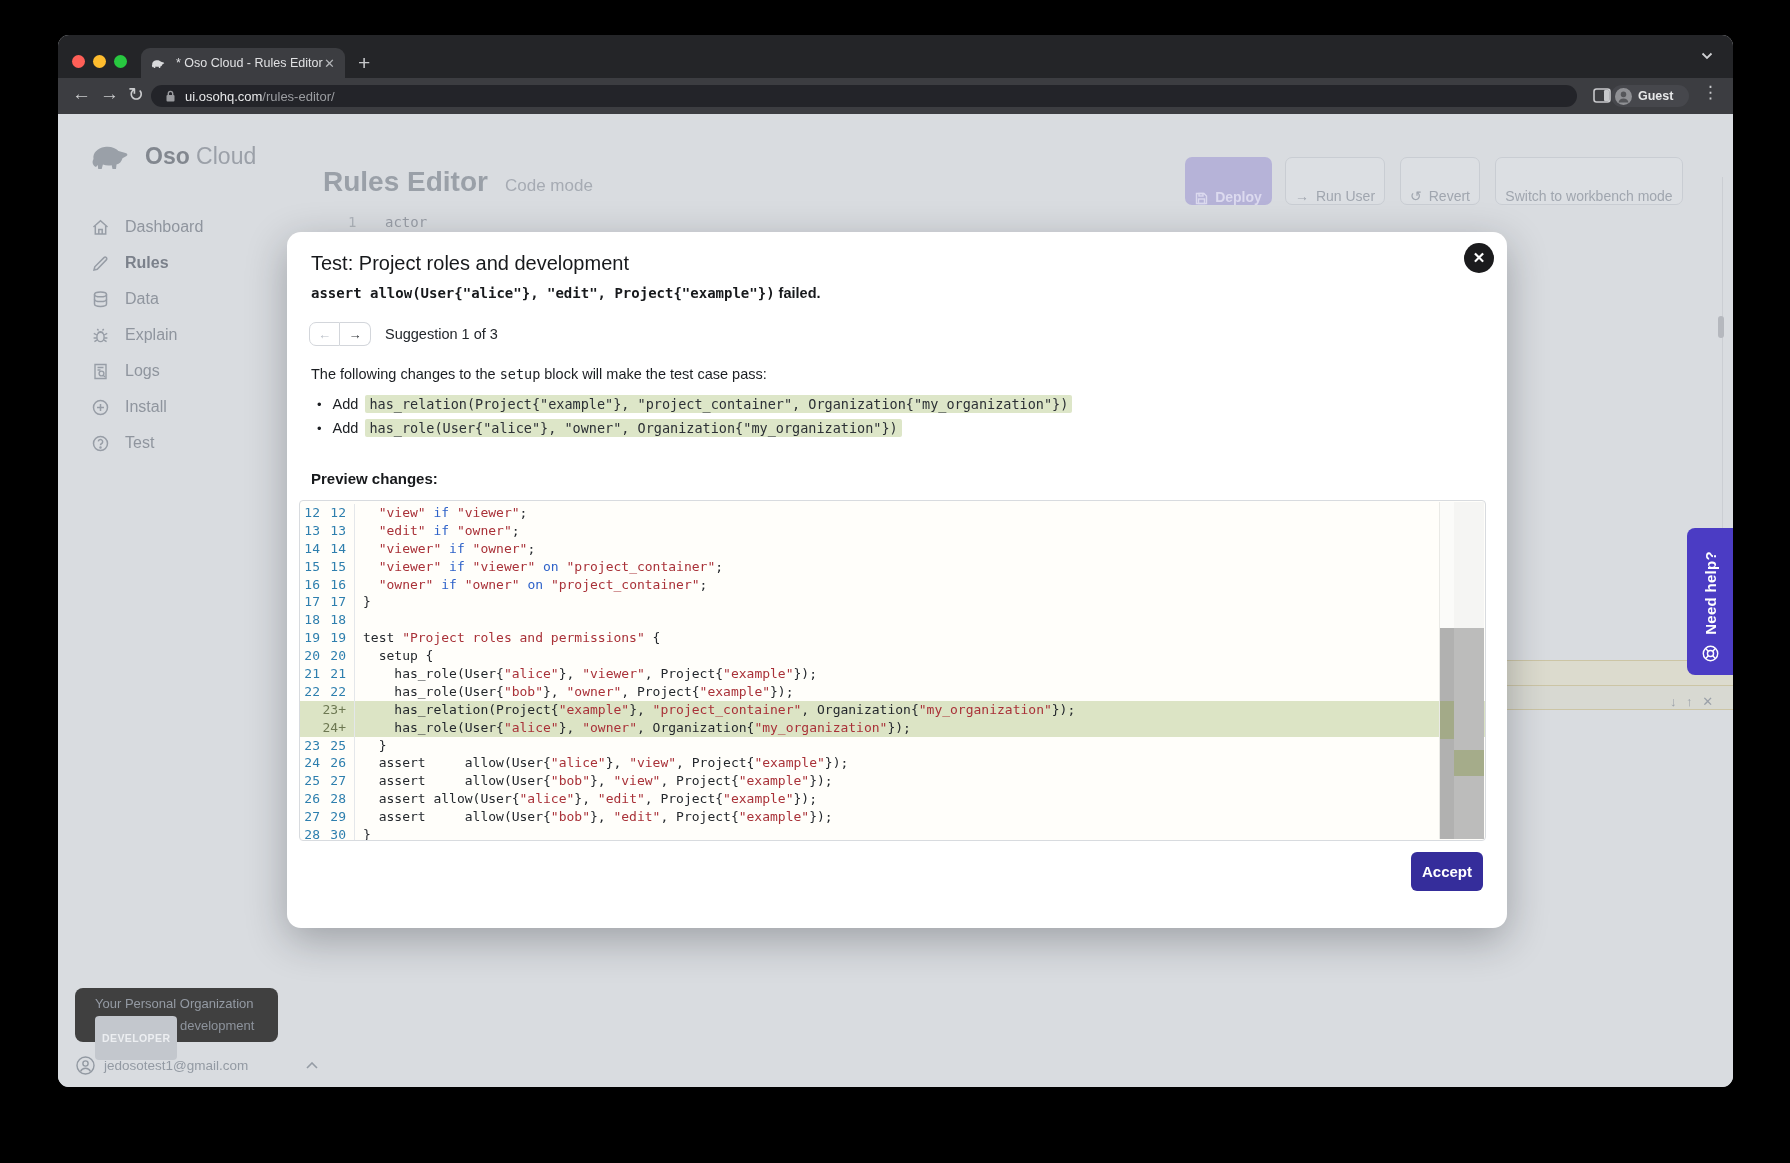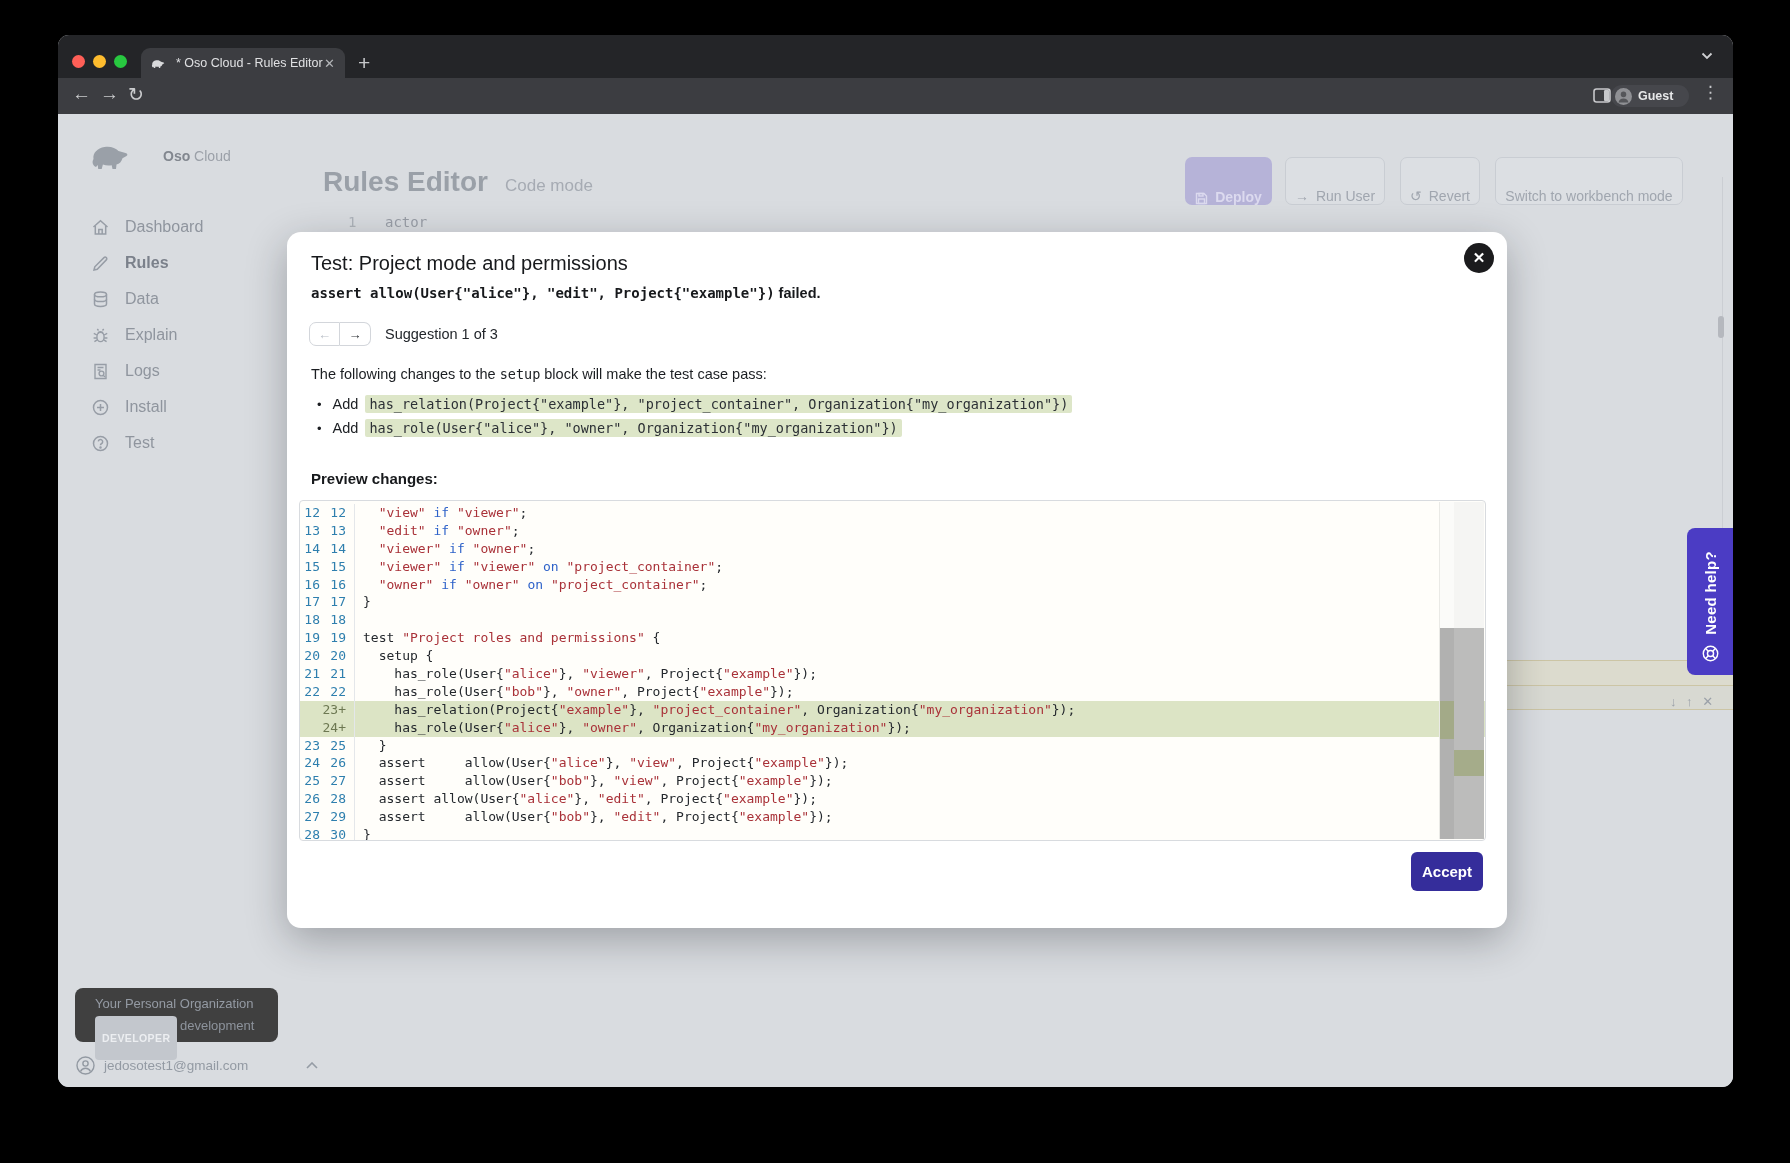--- a/index.html
+++ b/index.html
@@ -23,21 +23,21 @@
   .url-domain{color:#e7e8e9;font-size:13px;margin-left:9px;}
   .url-path{color:#9b9da1;font-size:13px;}
   .guest-chip{position:absolute;right:44px;top:7px;width:78px;height:22px;border-radius:12px;
           background:#46474c;display:flex;align-items:center;padding-left:4px;box-sizing:border-box;}
   .guest-label{color:#e7e8e9;font-size:12.5px;margin-left:6px;font-weight:600;}
   .dots{position:absolute;right:14px;top:4px;color:#c6c7ca;font-size:17px;letter-spacing:0;}
   .panel-icon{position:absolute;right:122px;top:10px;}
   
   .content{position:absolute;left:0;top:79px;right:0;bottom:0;background:#d9dce0;}
   .brand{position:absolute;left:32px;top:27px;display:flex;align-items:center;color:#9aa0a8;}
-  .brand-text{margin-left:25px;font-size:14px;}
+  .brand-text{margin-left:7px;font-size:23px;}
   .brand-bold{font-weight:700;color:#82878f;}
   .brand-light{color:#9ba0a8;}
   .nav{position:absolute;left:33px;top:95px;width:200px;}
   .nav-item{height:36px;display:flex;align-items:center;color:#8f959e;font-size:16px;}
   .nav-item.active .nav-label{color:#7b818b;font-weight:700;}
   .nav-icon{width:19px;height:19px;margin-right:15px;color:#979da6;flex:none;}
   .org-card{position:absolute;left:17px;top:874px;width:203px;height:54px;border-radius:8px;background:#404040;}
   .org-title{position:absolute;left:20px;top:8px;font-size:13px;color:#949aa3;}
   .org-badge{position:absolute;left:20px;top:28px;background:#c3c7cd;color:#eceef1;font-size:10.5px;
              font-weight:700;letter-spacing:.4px;border-radius:4px;padding:16px 7px;}
@@ -142,20 +142,30 @@
         <svg width="12" height="8" viewBox="0 0 12 8" fill="none" stroke="#cfd0d3" stroke-width="1.8">
             <polyline points="1.5,1.5 6,6 10.5,1.5"></polyline>
           </svg>
       </div>
     </div>
 
     <div class="toolbar">
       <div class="navbtn" style="left:14px">←</div>
       <div class="navbtn" style="left:42px">→</div>
       <div class="navbtn" style="left:70px">↻</div>
+      <div class="urlbar">
+        <span>
+          <svg width="11" height="13" viewBox="0 0 11 13">
+              <rect x="1.5" y="5" width="8" height="6.5" rx="1" fill="#9a9b9f"></rect>
+              <path d="M3.3,5 V3.6 a2.2,2.2 0 0 1 4.4,0 V5" fill="none" stroke="#9a9b9f" stroke-width="1.4"></path>
+            </svg>
+        </span>
+        <span class="url-domain">ui.osohq.com</span>
+          <span class="url-path">/rules-editor/</span>
+      </div>
       <div class="panel-icon">
         <svg width="18" height="15" viewBox="0 0 18 15">
             <rect x="1" y="1" width="16" height="13" rx="2.5" fill="none" stroke="#c7c8cb" stroke-width="1.6"></rect>
             <rect x="11" y="1.8" width="5.2" height="11.4" rx="1.5" fill="#c7c8cb"></rect>
           </svg>
       </div>
       <div class="guest-chip">
         <svg width="17" height="17" viewBox="0 0 16 16">
             <circle cx="8" cy="8" r="8" fill="#8f9094"></circle>
             <circle cx="8" cy="6" r="2.6" fill="#55565a"></circle>
@@ -307,21 +317,21 @@
             <line x1="15.4" y1="4.6" x2="12.3" y2="7.7"></line>
           <line x1="4.6" y1="15.4" x2="7.7" y2="12.3"></line>
             <line x1="15.4" y1="15.4" x2="12.3" y2="12.3"></line>
         </svg>
       </div>
 
       <div class="modal">
         <div class="modal-close">
             <span>✕</span>
           </div>
-        <div class="m-title">Test: Project mode and permissions</div>
+        <div class="m-title">Test: Project roles and development</div>
         <div class="m-assert"><span>assert allow(User{"alice"}, "edit", Project{"example"})</span><span class="sans"> failed.</span></div>
         <div class="m-nav">
           <div class="m-navbtn prev">←</div>
           <div class="m-navbtn next">→</div>
         </div>
         <div class="m-sugg">Suggestion 1 of 3</div>
         <div class="m-intro"><span>The following changes to the </span><span class="mono">setup</span><span> block will make the test case pass:</span></div>
         <div class="m-bullets" id="suggestion-list">
             <div class="m-bullet">
               <span class="dot">•</span>

